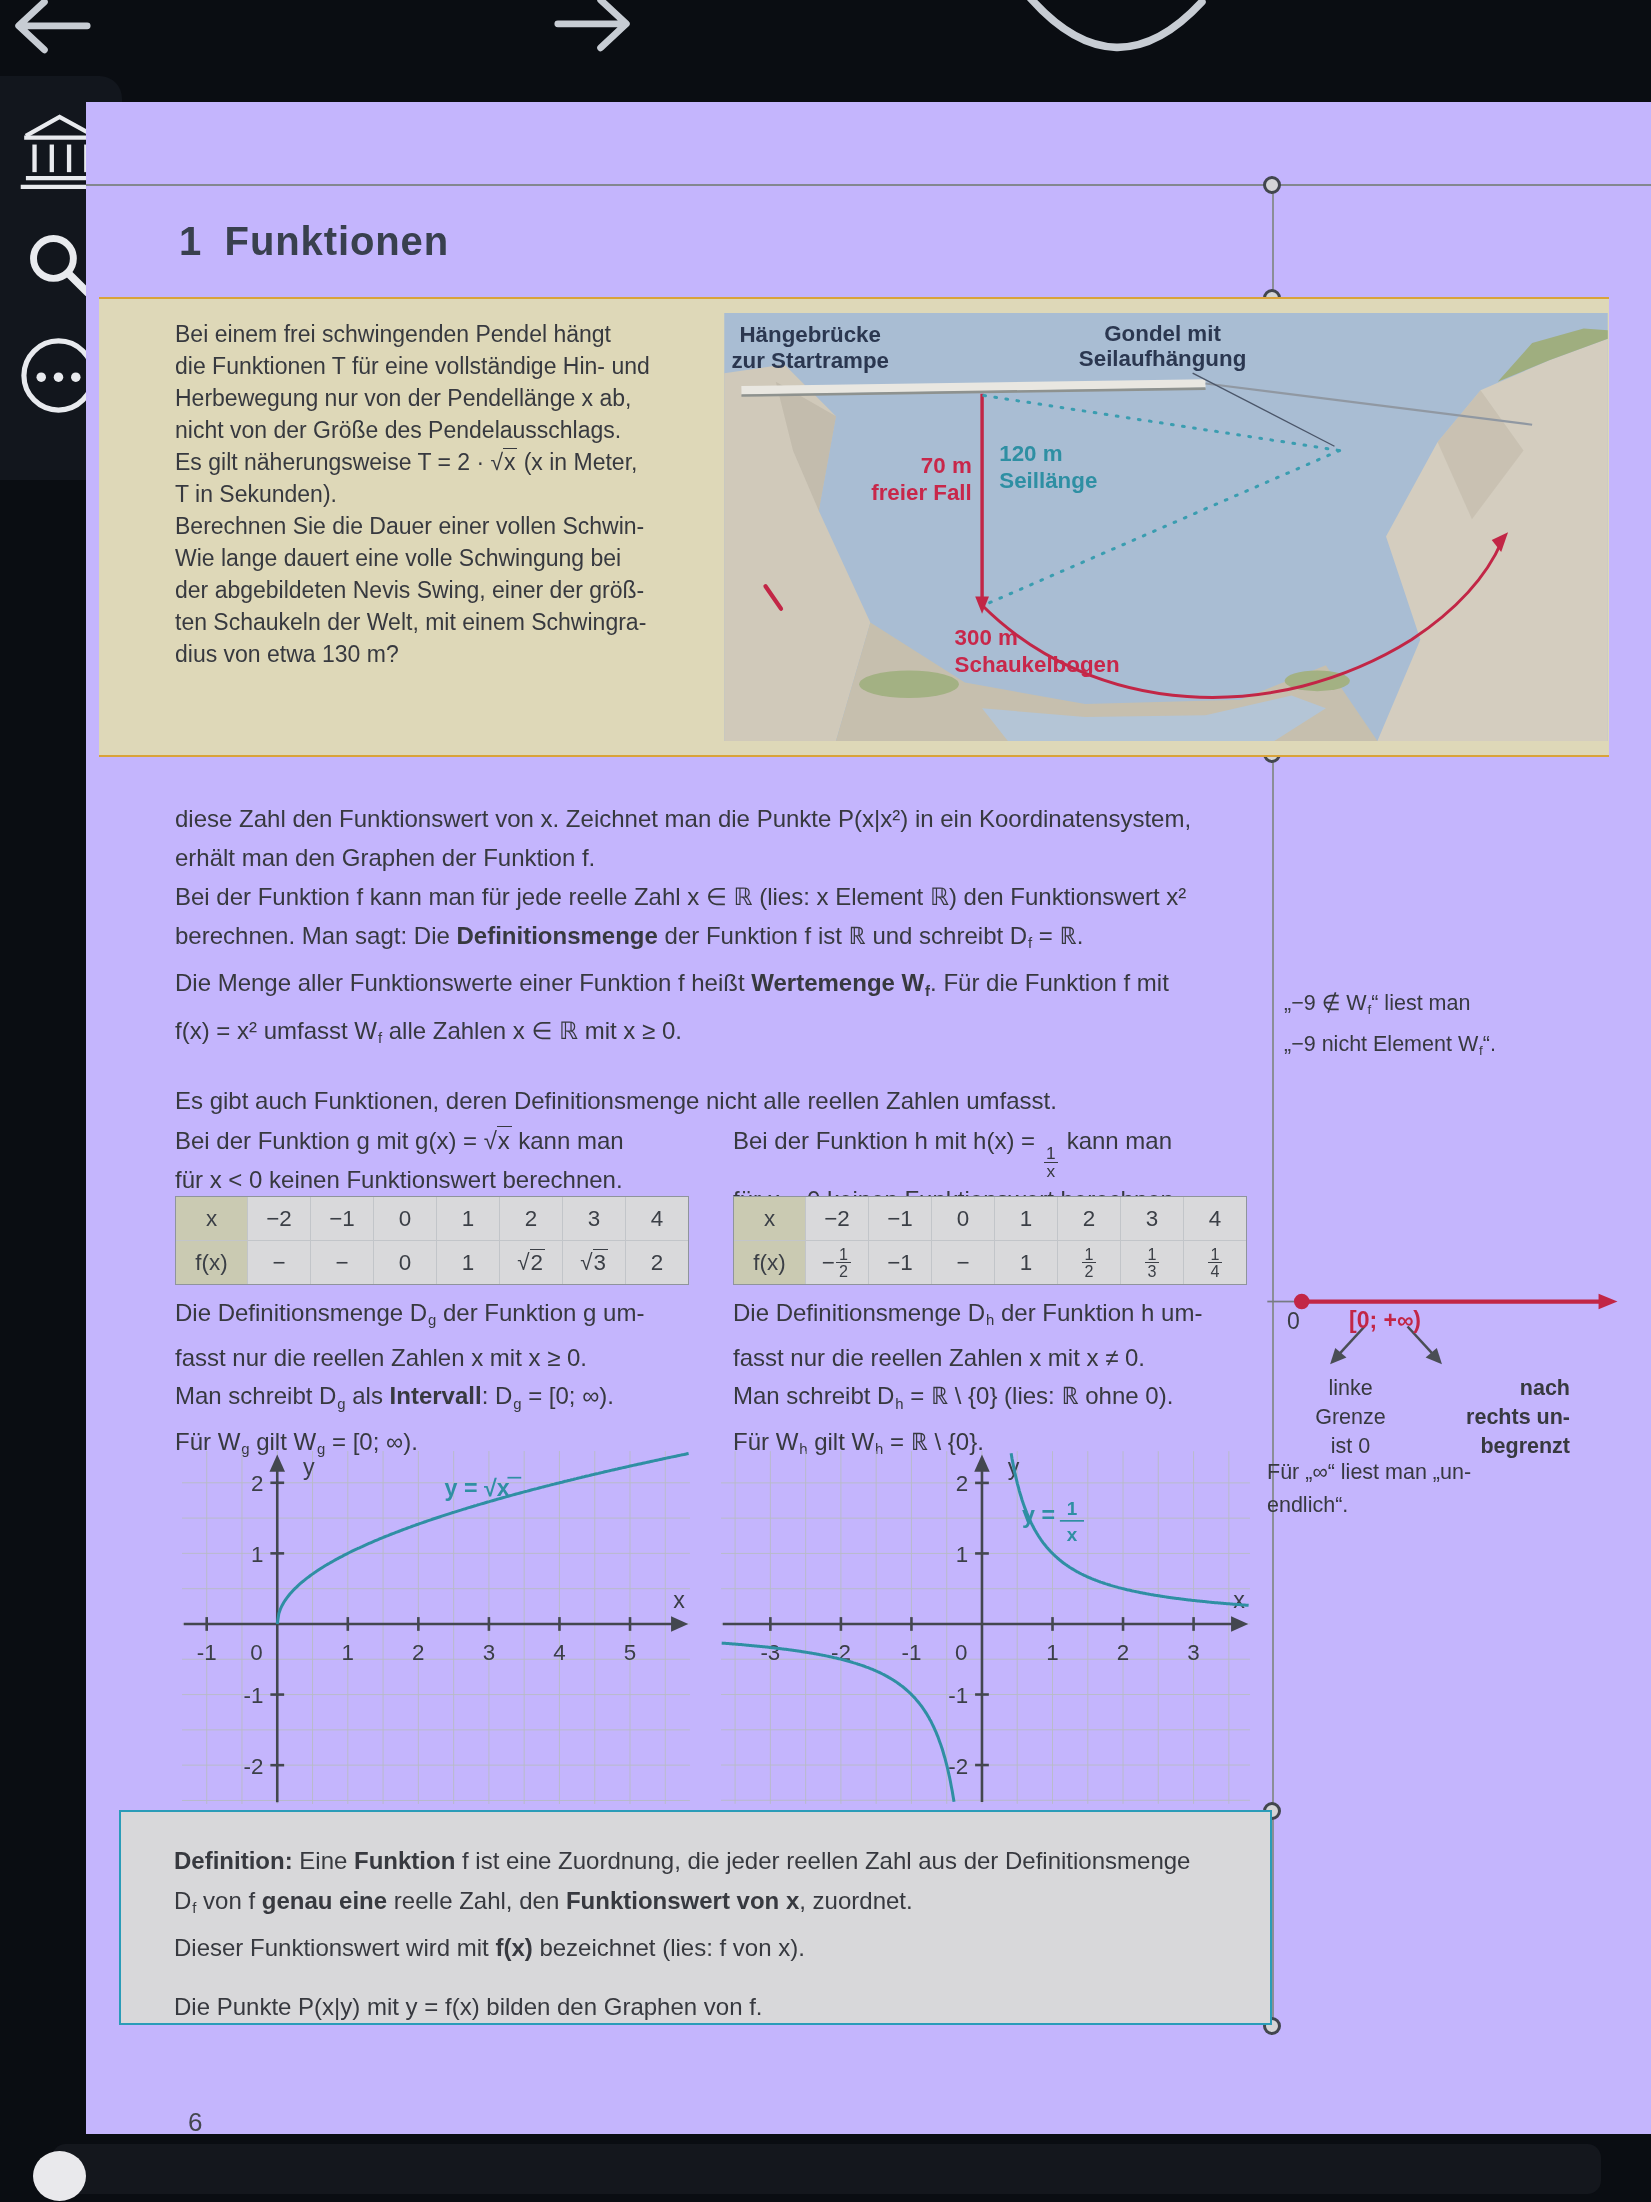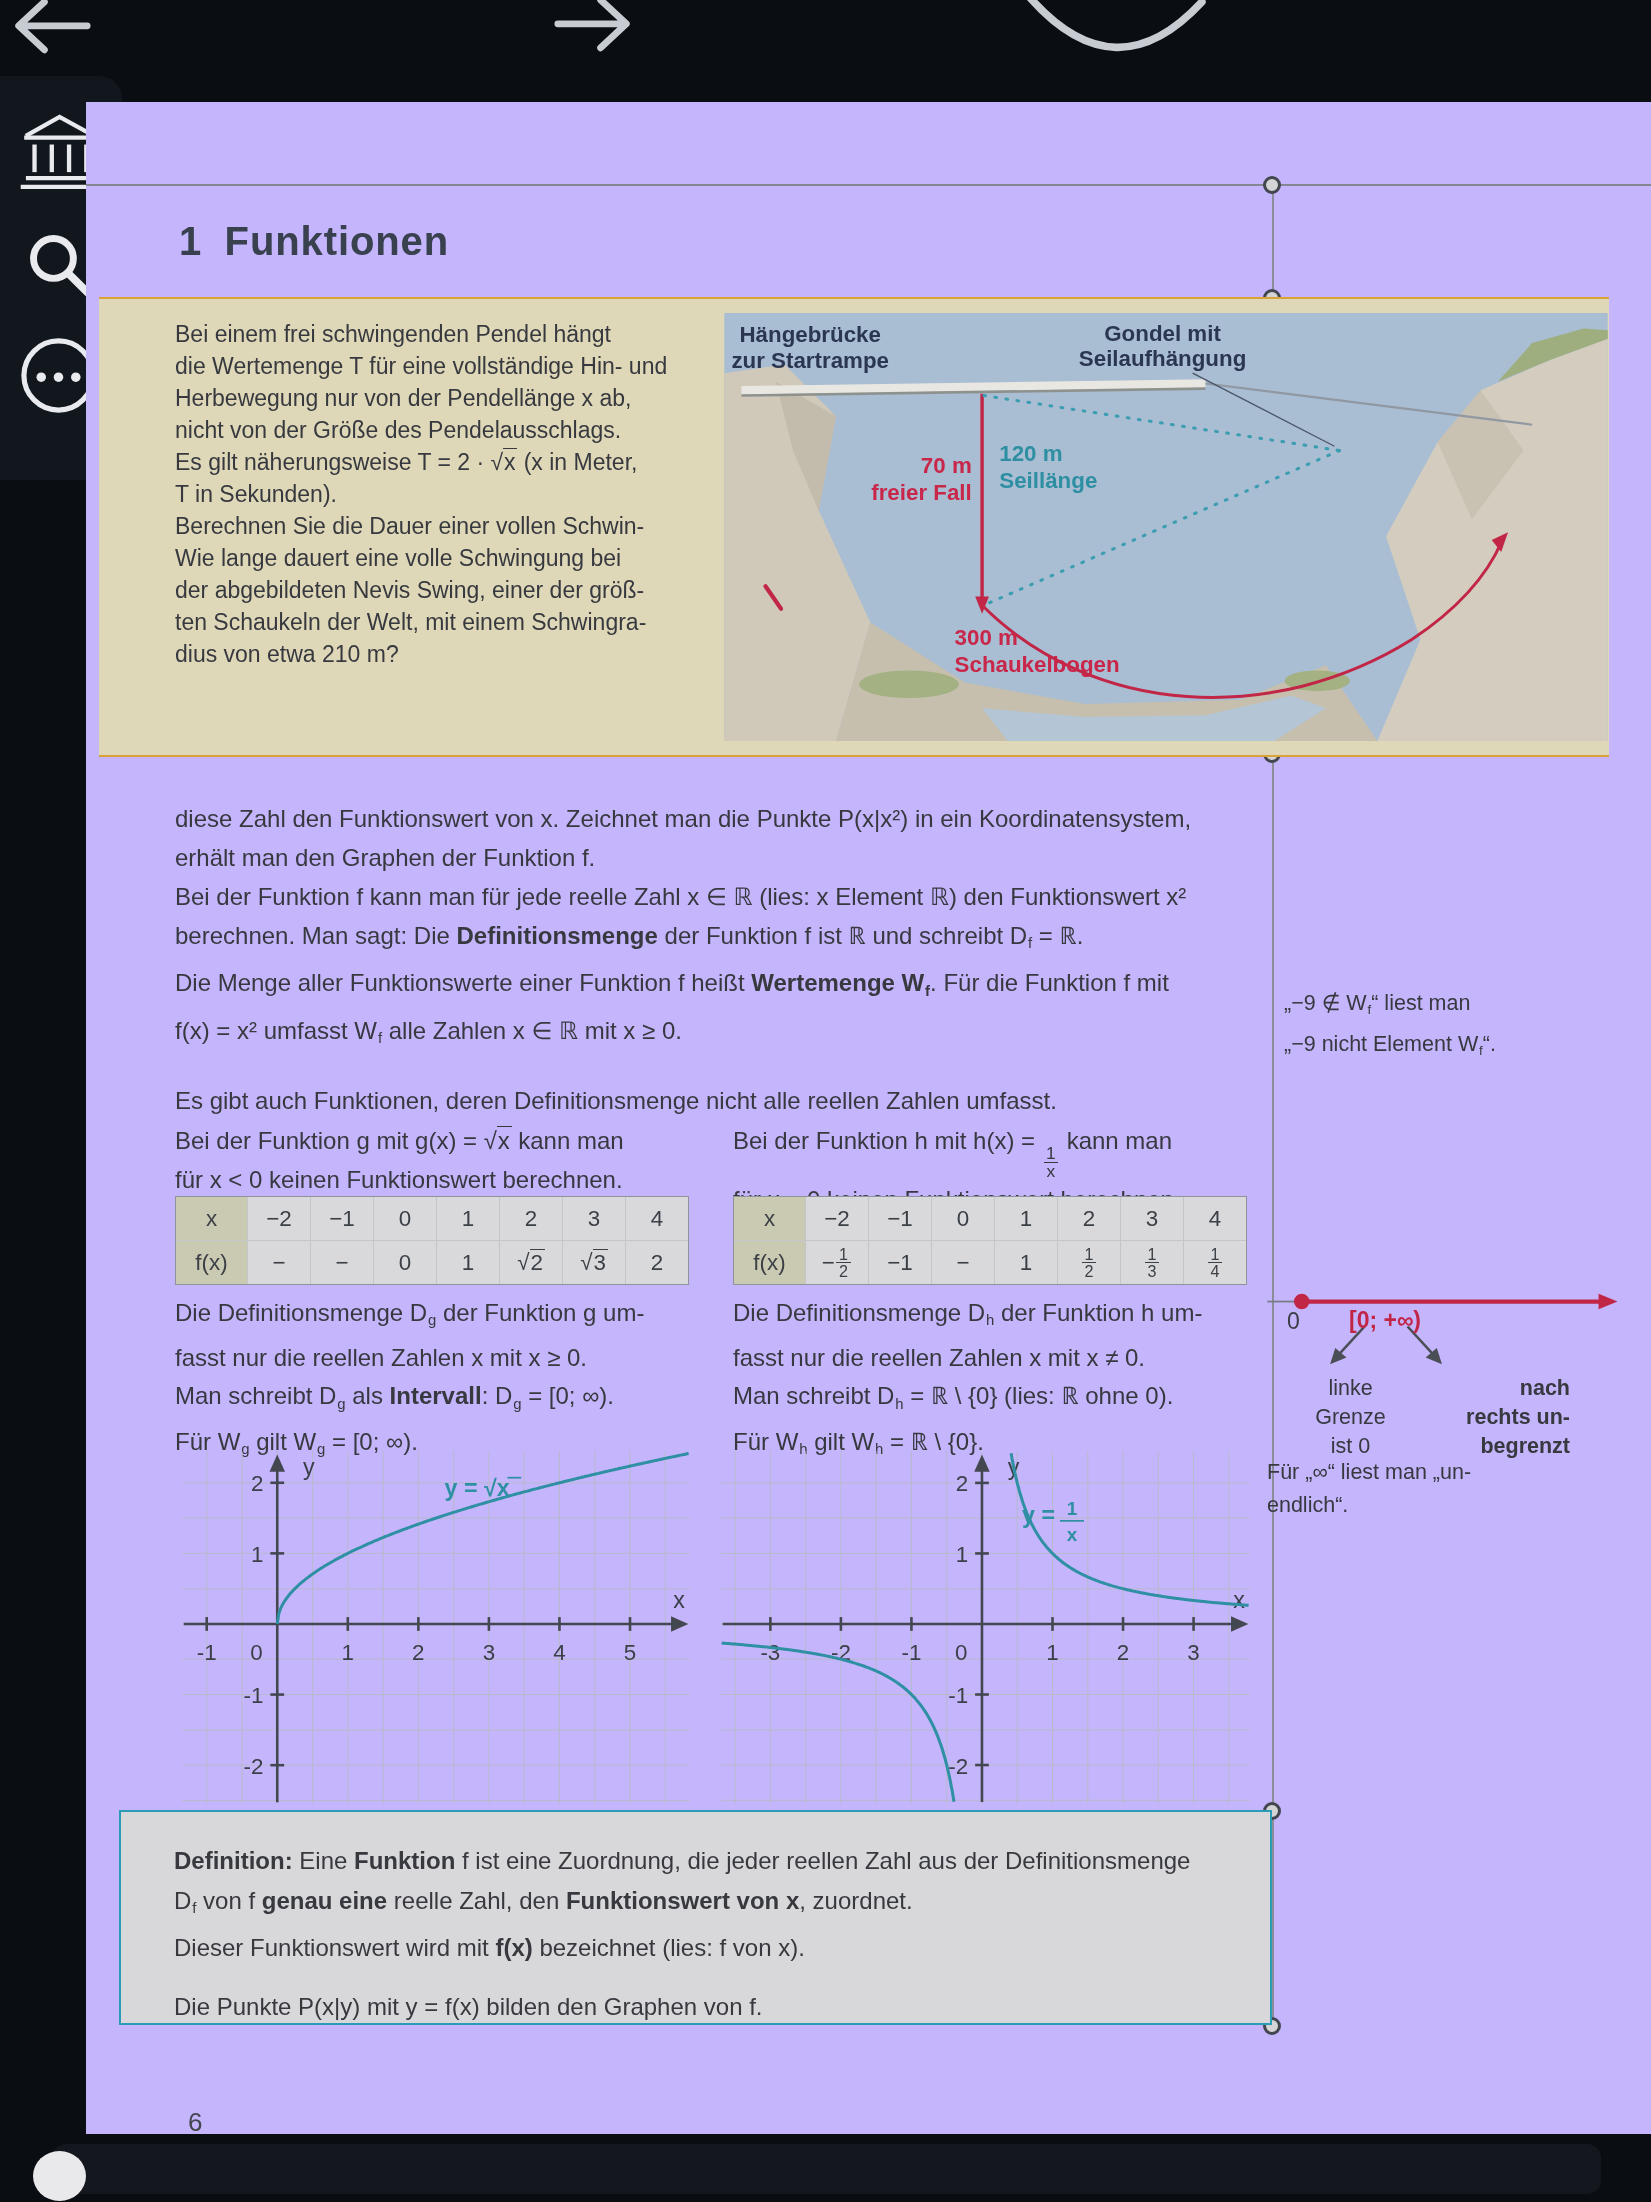--- a/index.html
+++ b/index.html
@@ -108,30 +108,30 @@
     <div class="ring" style="left:1186px;top:196px"></div>
     <div class="ring" style="left:1186px;top:652px"></div>
     <div class="ring" style="left:1186px;top:1709px"></div>
     <div class="ring" style="left:1186px;top:1924px"></div>
 
     <div class="title"><span class="num">1</span><span>Funktionen</span></div>
 
     <div class="introbox">
       <div class="introtext">
           <div class="tline"><span>Bei einem frei schwingenden Pendel hängt</span></div>
-          <div class="tline"><span>die Wertemenge T für eine vollständige Hin- und</span></div>
+          <div class="tline"><span>die Funktionen T für eine vollständige Hin- und</span></div>
           <div class="tline"><span>Herbewegung nur von der Pendellänge x ab,</span></div>
           <div class="tline"><span>nicht von der Größe des Pendelausschlags.</span></div>
           <div class="tline"><span>Es gilt näherungsweise T = 2 · </span><span class="sqrt">√<span class="sqbar">x</span></span><span> (x in Meter,</span></div>
           <div class="tline"><span>T in Sekunden).</span></div>
           <div class="tline"><span>Berechnen Sie die Dauer einer vollen Schwin-</span></div>
           <div class="tline"><span>Wie lange dauert eine volle Schwingung bei</span></div>
           <div class="tline"><span>der abgebildeten Nevis Swing, einer der größ-</span></div>
           <div class="tline"><span>ten Schaukeln der Welt, mit einem Schwingra-</span></div>
-          <div class="tline"><span>dius von etwa 210 m?</span></div>
+          <div class="tline"><span>dius von etwa 130 m?</span></div>
         </div>
 
       <svg class="illu" width="884" height="428" viewBox="0 0 1028 498">
         <rect x="0" y="0" width="1028" height="498" fill="#a9bdd3"></rect>
         <polygon points="0,70 70,60 130,120 110,230 170,360 130,498 0,498" fill="#d0c9ba"></polygon>
         <polygon points="60,80 130,120 110,230 80,160" fill="#b8b1a2" opacity="0.55"></polygon>
         <polygon points="1028,30 960,55 880,90 830,150 770,260 810,380 760,498 1028,498" fill="#d4cdbf"></polygon>
         <polygon points="880,90 830,150 870,240 930,160" fill="#bdb5a6" opacity="0.5"></polygon>
         <polygon points="1028,30 960,55 900,80 940,35 1000,18 1028,20" fill="#9fae7f"></polygon>
         <polygon points="130,498 170,360 280,430 420,455 600,450 700,410 760,498" fill="#c6bfae"></polygon>

